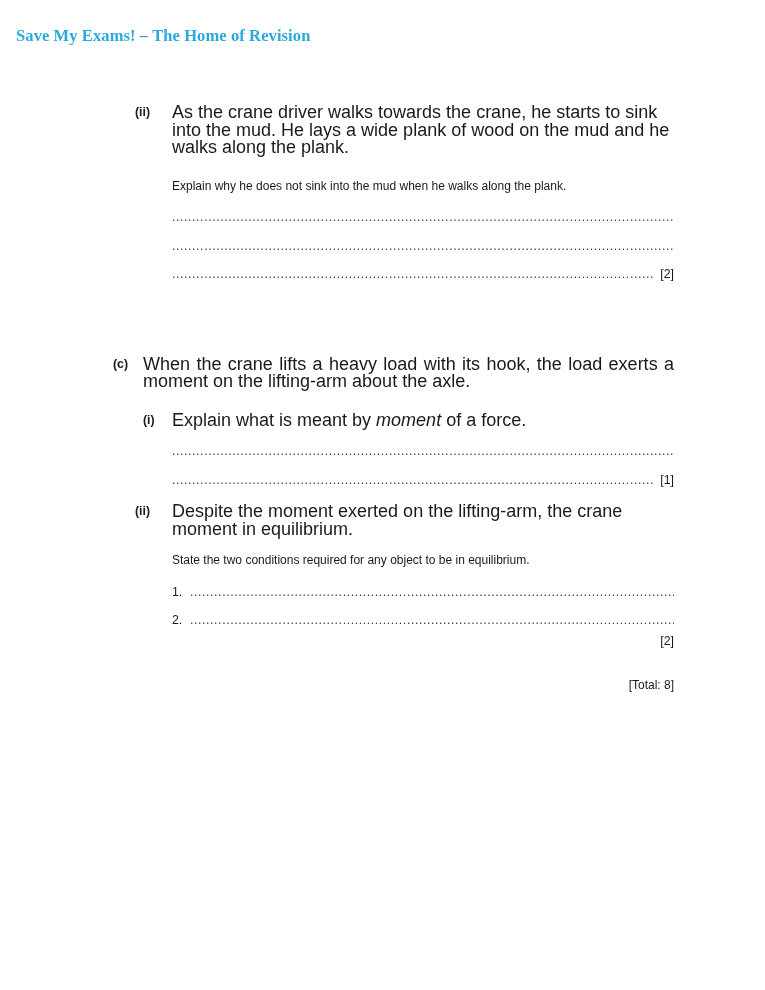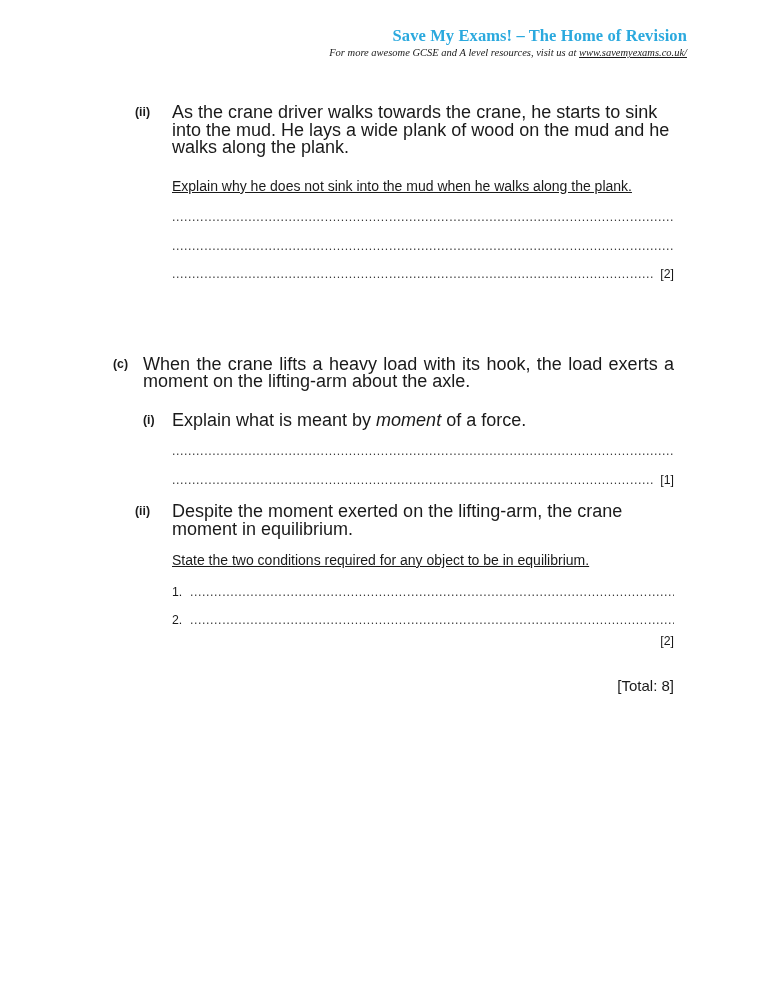--- a/index.html
+++ b/index.html
@@ -22,21 +22,22 @@
     height: 990px;
     overflow: hidden;
   }
 
   
   .site-header {
     position: absolute;
     top: 26px;
     left: 0;
     width: 687px;
-    text-align: right;
+    text-align: left;
+    padding-left: 16px;
   }
   .site-title {
     font-family: "Liberation Serif", serif;
     font-weight: bold;
     font-size: 16.5px;
     color: #2BA9DE;
     letter-spacing: 0.1px;
     line-height: 19px;
     margin: 0;
   }
@@ -104,23 +105,22 @@
   .lvl-roman-in {
     margin-left: 143px;
     margin-right: 91px;
   }
   .lvl-roman-in > .lbl { width: 29px; }
 
   
   .para-172 {
     margin-left: 172px;
     margin-right: 91px;
-    font-size: 14px;
-    line-height: 17.5px;
-    text-decoration: underline;
+    font-size: 12px;
+    line-height: 17.5px;
   }
 
   
   .dots {
     font-size: 12.3px;
     line-height: 17.5px;
     color: #3a3a3a;
     overflow: hidden;
     white-space: nowrap;
     letter-spacing: 0.6px;
@@ -151,41 +151,38 @@
 
   .marks-right {
     margin-right: 91px;
     text-align: right;
     font-size: 12.3px;
     line-height: 17.5px;
   }
   .total-right {
     margin-right: 91px;
     text-align: right;
-    font-size: 15px;
+    font-size: 12px;
     line-height: 17.5px;
   }
 
   .sp-3   { height: 3px; }
   .sp-11  { height: 11px; }
   .sp-14  { height: 14px; }
   .sp-21  { height: 21px; }
   .sp-27  { height: 27px; }
   .sp-72  { height: 72px; }
 </style>
 </head>
 <body>
 
 <div class="page">
 
   <div class="site-header">
     <div class="site-title" style="color: rgb(43, 169, 222);">Save My Exams! – The Home of Revision</div>
-    <div class="site-subtitle">
-      <span>For more awesome GCSE and A level resources, visit us at </span><span class="url">www.savemyexams.co.uk/</span>
-    </div>
   </div>
 
   <div class="body-area">
 
     <div class="qrow lvl-roman">
       <div class="lbl">(ii)</div>
       <div class="txt">As the crane driver walks towards the crane, he starts to sink into the mud. He lays a wide plank of wood on the mud and he walks along the plank.</div>
     </div>
 
     <div class="sp-21"></div>

